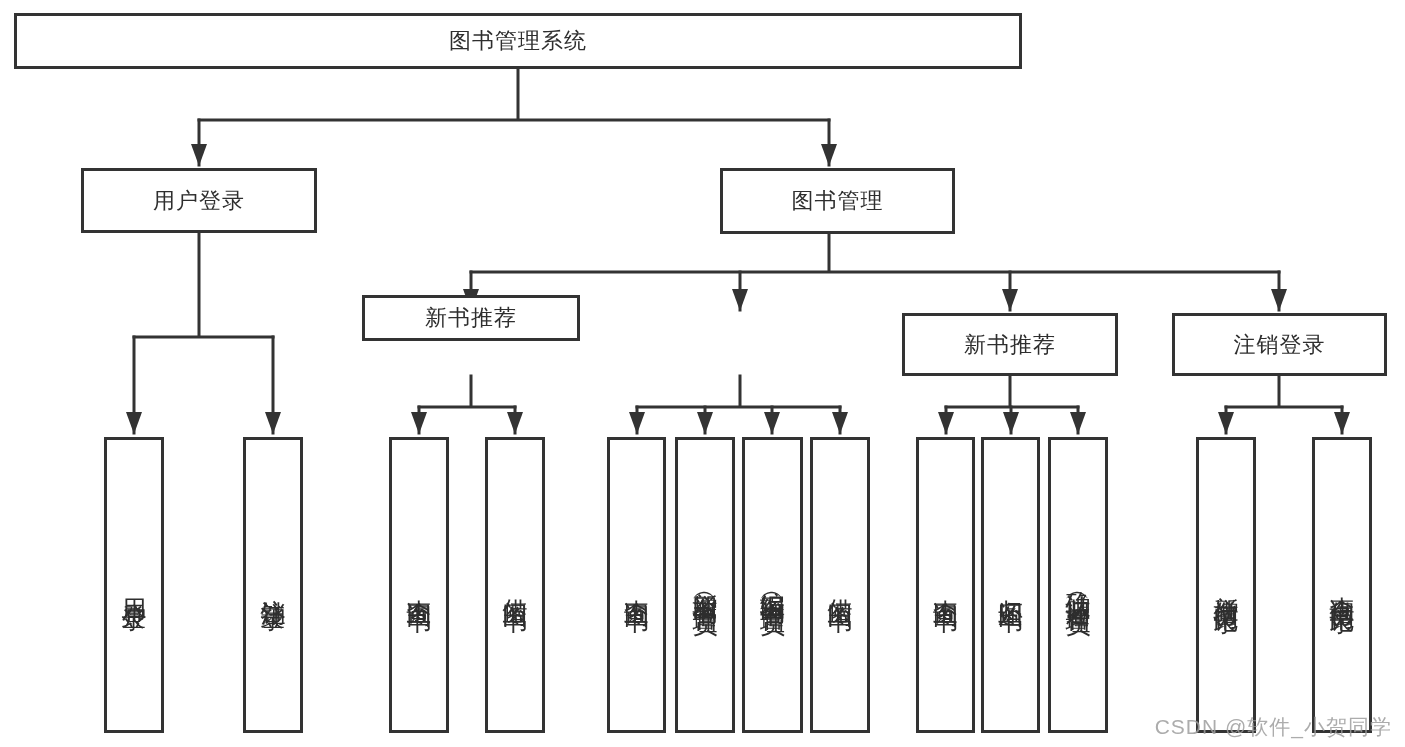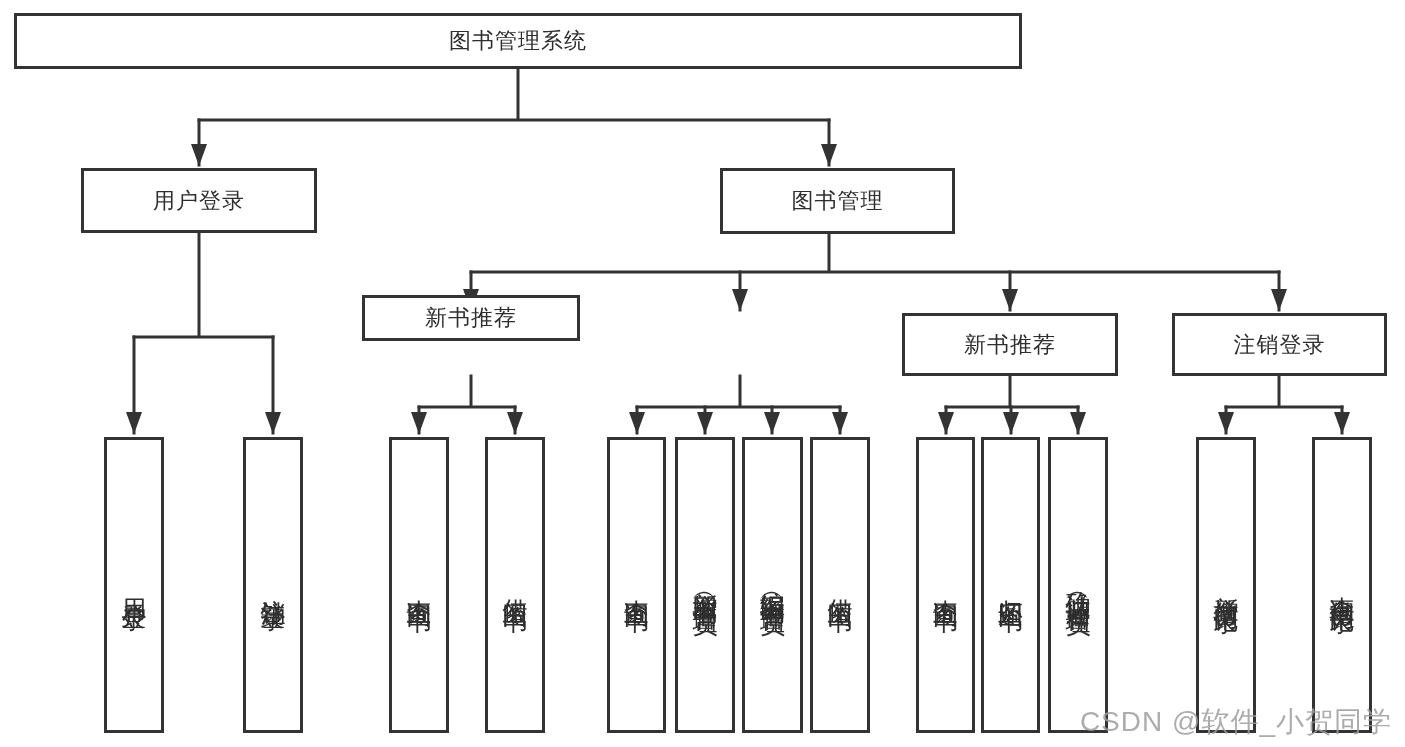--- a/index.html
+++ b/index.html
@@ -41,21 +41,21 @@
     writing-mode: vertical-rl;
     text-orientation: mixed;
     font-size: 25px;
     letter-spacing: 3px;
     line-height: 1;
   }
   .watermark {
     position: absolute;
     right: 13px;
     bottom: 6px;
-    font-size: 28px;
+    font-size: 21px;
     color: var(--watermark, #9e9e9e);
     opacity: 0.85;
     letter-spacing: 1px;
     white-space: nowrap;
   }
 </style>
 </head>
 <body>
 
 <div class="canvas">

